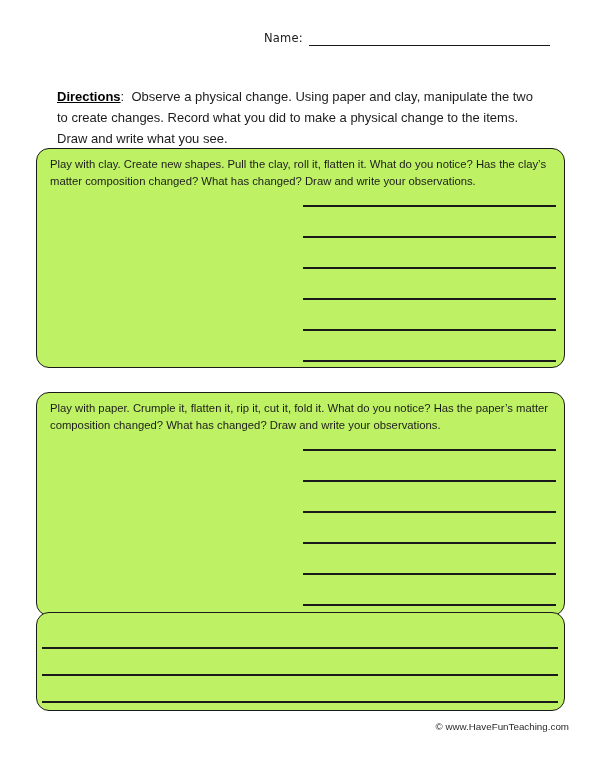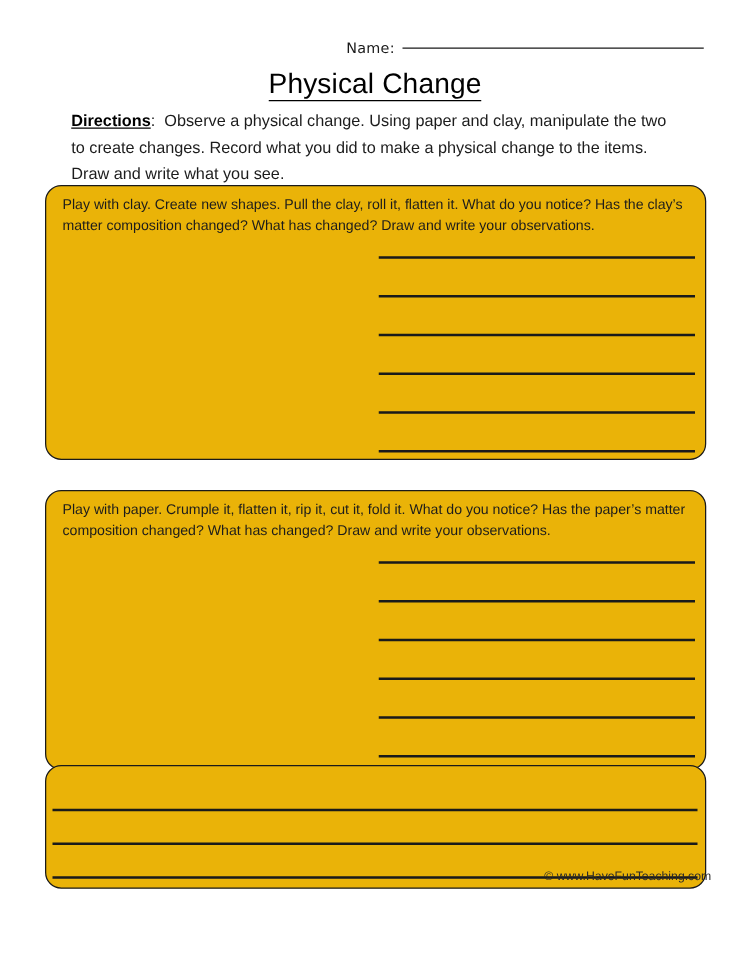--- a/index.html
+++ b/index.html
@@ -23,22 +23,21 @@
     box-sizing: border-box;
   }
 
   
   .name-row {
     position: absolute;
     left: 264px;
     top: 31px;
     width: 286px;
     display: flex;
-    align-items: center;
-    margin-left: 13px;
+    align-items: flex-end;
   }
   .name-label {
     font-family: "DejaVu Sans", sans-serif;
     font-size: 11.5px;
     letter-spacing: 0.2px;
     color: #1a1a1a;
     white-space: nowrap;
     padding-bottom: 1px;
   }
   .name-rule {
@@ -86,21 +85,21 @@
   }
 
   
   .box {
     position: absolute;
     left: 36px;
     width: 529px;
     border: 1.9px solid #1a1a1a;
     border-radius: 13px;
     box-sizing: border-box;
-    background: #eab308;
+    background: #bef264;
     padding-left: 20px;
   }
   #box-clay  { top: 148px; height: 220px; }
   #box-paper { top: 392px; height: 224px; }
   #box-other { top: 612px; height: 99px;  }
 
   .box-prompt {
     position: absolute;
     left: 13px;
     top: 7px;
@@ -134,41 +133,38 @@
   }
   .lines-full .wline {
     height: 25px;
     border-top: 2.1px solid #1a1a1a;
   }
 
   
   .footer {
     position: absolute;
     left: 0;
-    top: 696px;
+    top: 721px;
     width: 569px;
     text-align: right;
     font-size: 9.8px;
     color: #2a2a2a;
     font-family: "Liberation Sans", sans-serif;
   }
 </style>
 </head>
 <body>
 
 <div class="page">
 
   <div class="name-row">
     <span class="name-label">Name:</span>
     <span class="name-rule"></span>
   </div>
 
-  <div class="title">
-    <span class="title-text">Physical Change</span>
-  </div>
 
   <div class="directions">
     <span class="directions-label">Directions</span><span>:</span>&nbsp;
     <span>Observe a physical change.  Using paper and clay, manipulate the two to create changes.  Record what you did to make a physical change to the items.  Draw and write what you see.</span>
   </div>
 
   <div class="box" id="box-clay">
     <div class="box-prompt">Play with clay.  Create new shapes.  Pull the clay, roll it, flatten it.  What do you notice?  Has the clay’s matter composition changed?  What has changed?  Draw and write your observations.</div>
     <div class="lines-right">
       <div class="wline"></div>

